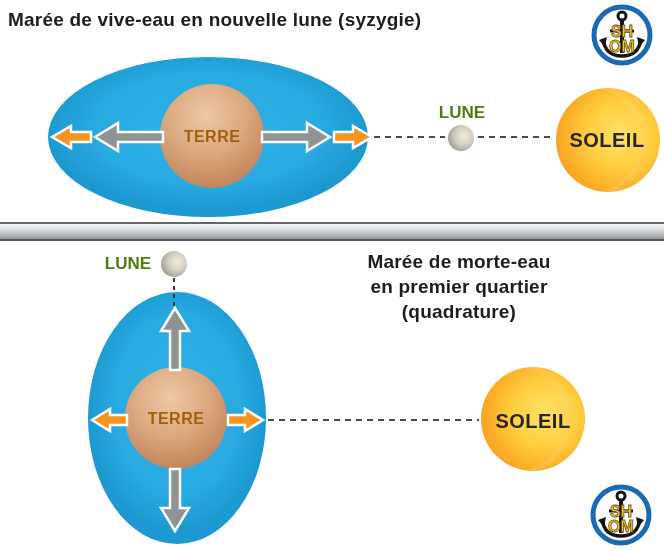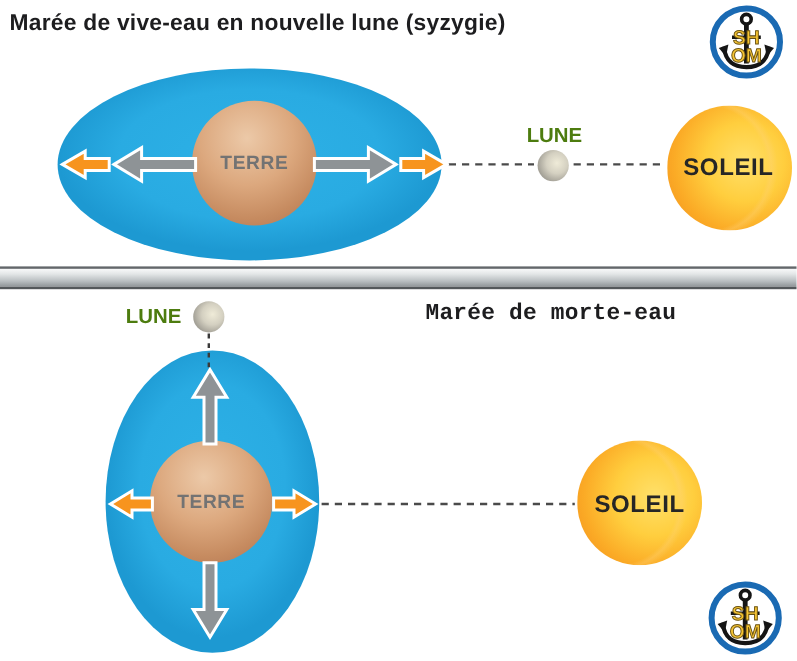--- a/index.html
+++ b/index.html
@@ -5,35 +5,35 @@
   html,body{margin:0;padding:0;background:#fff;}
   #canvas{
     position:relative;width:664px;height:551px;background:#ffffff;overflow:hidden;
     font-family:"Liberation Sans",sans-serif;
   }
   .abs{position:absolute;}
   .panel-title{
     font-weight:700;font-size:19px;color:#1d1d1f;letter-spacing:0.2px;white-space:nowrap;
   }
   #title-top{left:8px;top:9px;}
-  #title-bottom{left:330px;top:249px;width:258px;text-align:center;line-height:25px;white-space:normal;font-family:Liberation Mono, monospace;}
+  #title-bottom{left:330px;top:249px;width:258px;text-align:center;line-height:25px;white-space:normal;}
   .ocean{
     border-radius:50%;
     background:radial-gradient(50% 50% at 50% 45%, #2db1e6 0%, #29abe2 68%, #1d99d2 100%);
   }
   #ocean-top{left:48px;top:57px;width:320px;height:160px;}
   #ocean-bottom{left:88px;top:292px;width:178px;height:252px;}
   .earth{
     border-radius:50%;
     background:radial-gradient(circle at 44% 30%, #ecc9a8 0%, #dca87e 42%, #c68b60 72%, #ad7150 100%);
   }
   #earth-top{left:160px;top:84px;width:104px;height:104px;}
   #earth-bottom{left:125px;top:367px;width:102px;height:102px;}
   .earth-label{
-    font-weight:700;font-size:16px;color:#737373;letter-spacing:0.5px;
+    font-weight:700;font-size:16px;color:#a16207;letter-spacing:0.5px;
     transform:translate(-50%,-50%);white-space:nowrap;
   }
   #terre-top{left:212px;top:137px;}
   #terre-bottom{left:176px;top:419px;}
   .moon{
     border-radius:50%;
     background:radial-gradient(circle at 62% 42%, #efebd8 0%, #d4d0c1 40%, #a5a298 72%, #807e76 100%);
   }
   #moon-top{left:448px;top:125px;width:26px;height:26px;}
   #moon-bottom{left:161px;top:251px;width:26px;height:26px;}
@@ -118,20 +118,22 @@
       <polygon points="55,37 47,34 49,44" fill="#151515" stroke="none"></polygon>
     </g>
     <text x="32" y="34" text-anchor="middle" font-family="Liberation Sans, sans-serif" font-size="16" font-weight="700" fill="#f5c433" stroke="#6b5312" stroke-width="0.8">SH</text>
     <text x="32" y="49" text-anchor="middle" font-family="Liberation Sans, sans-serif" font-size="16" font-weight="700" fill="#f5c433" stroke="#6b5312" stroke-width="0.8">OM</text>
   </svg>
 
   <div class="abs" id="divider"></div>
 
   <div class="abs panel-title" id="title-bottom">
     <div>Marée de morte-eau</div>
+    <div>en premier quartier</div>
+    <div>(quadrature)</div>
   </div>
 
   <div class="abs earth-label" id="terre-bottom">TERRE</div>
   <div class="abs moon" id="moon-bottom"></div>
   <div class="abs moon-label" id="lune-bottom">LUNE</div>
   <div class="abs sun" id="sun-bottom"></div>
   <div class="abs sun-label" id="soleil-bottom">SOLEIL</div>
 
   <svg class="abs logo" id="logo-bottom" viewBox="0 0 64 64" xmlns="http://www.w3.org/2000/svg">
     <circle cx="32" cy="32" r="28" fill="#ffffff" stroke="#1a6ab3" stroke-width="5"></circle>

